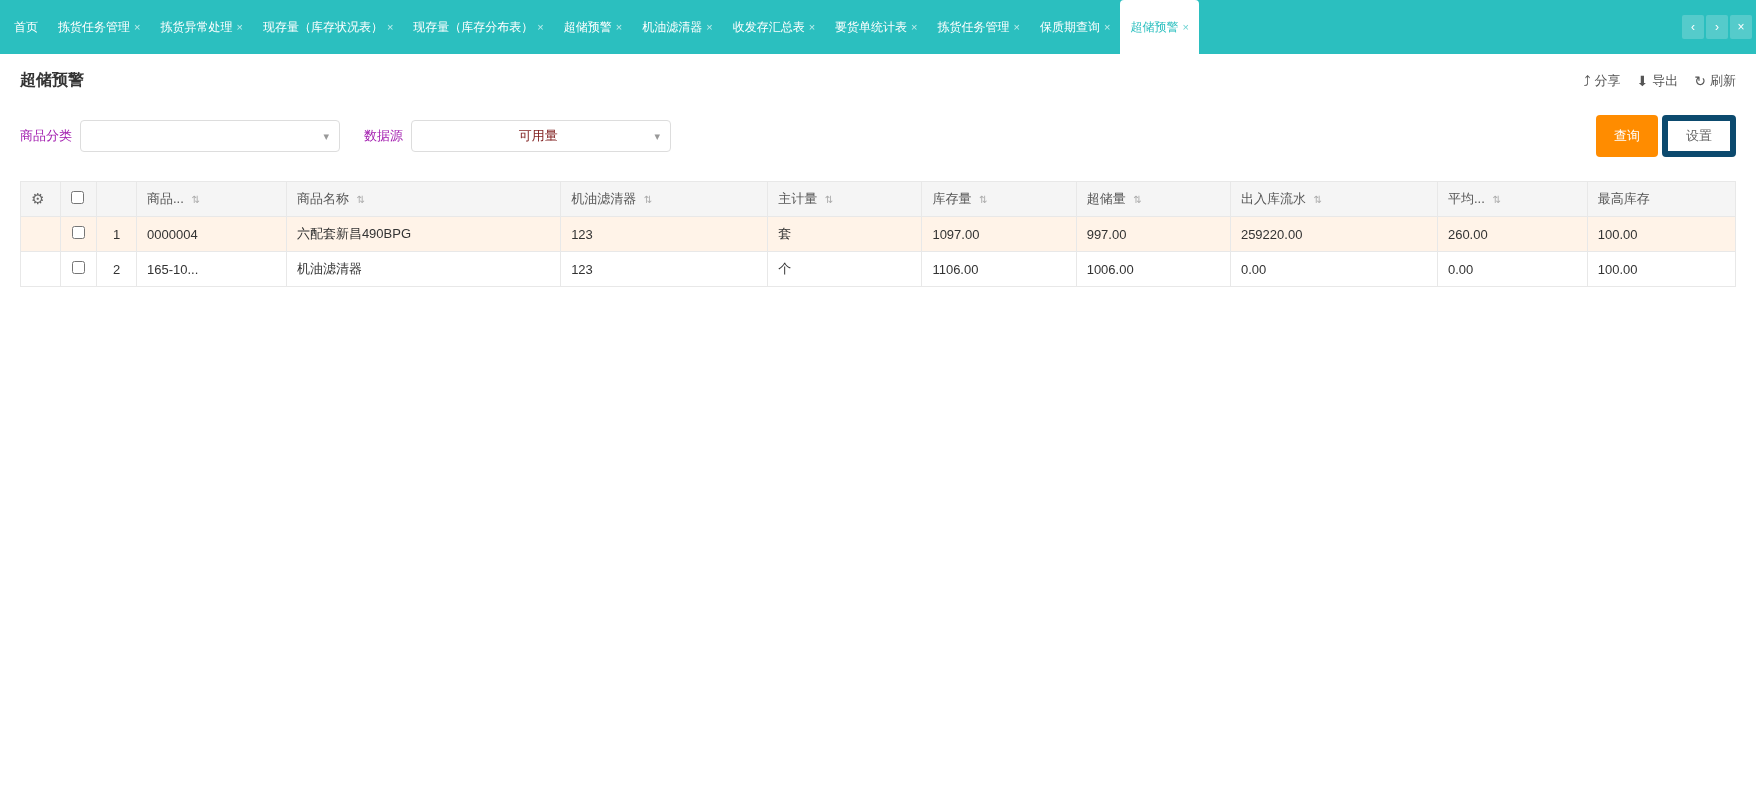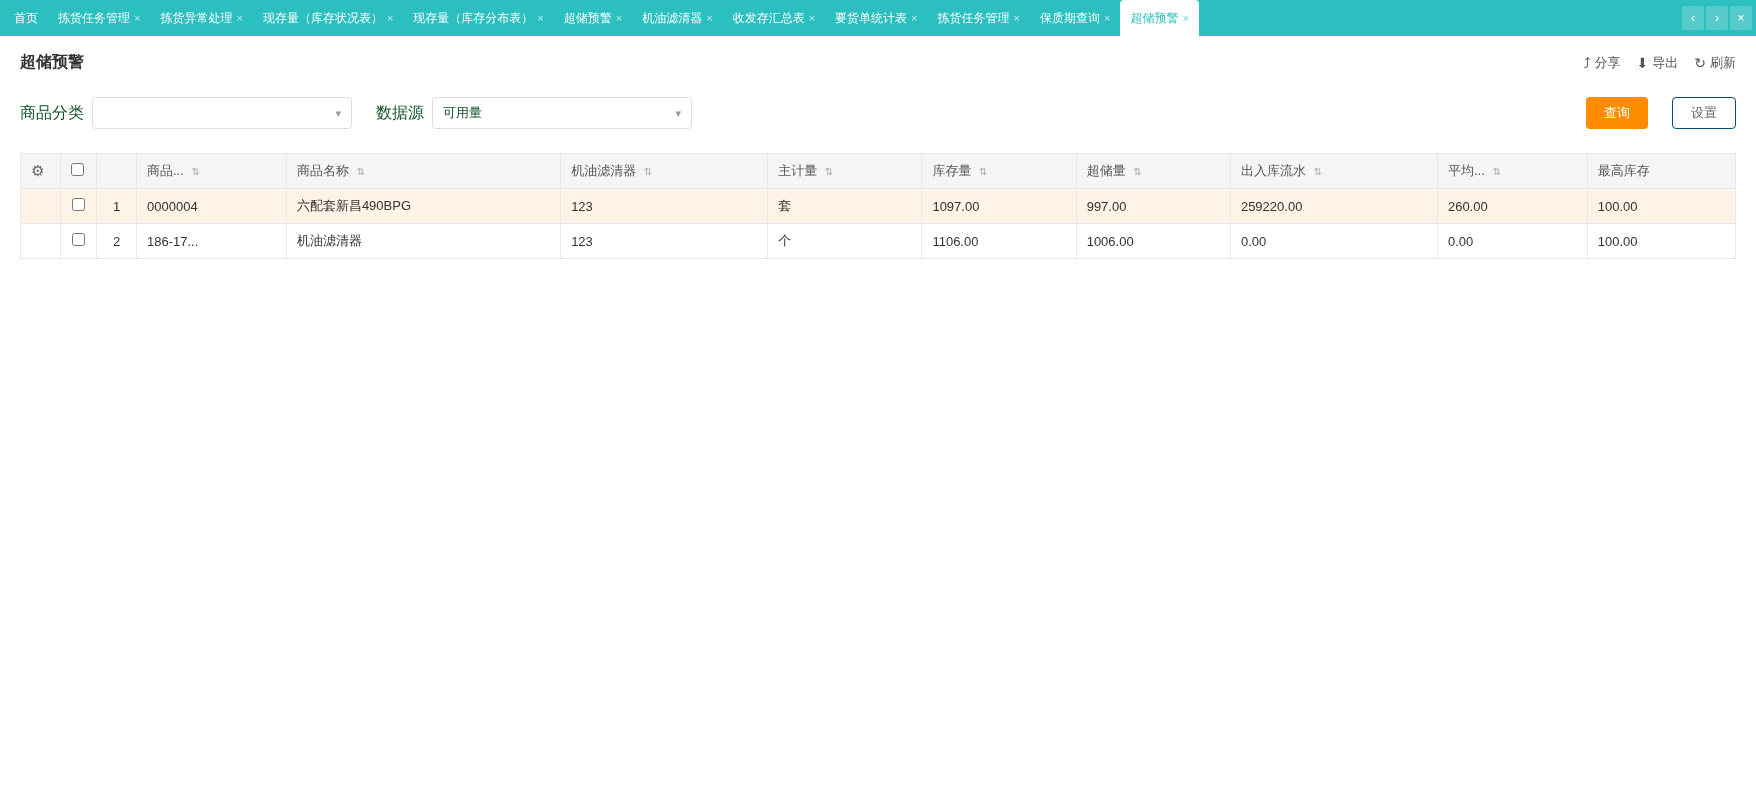--- a/index.html
+++ b/index.html
@@ -3,21 +3,21 @@
   <meta charset="utf-8">
   <style>
     * { box-sizing: border-box; margin: 0; padding: 0; }
     body { font-family: 'Microsoft YaHei', Arial, sans-serif; font-size: 13px; background: #fff; color: #333; overflow-x: hidden; }
 
     
     .top-nav {
       display: flex;
       align-items: center;
       background: #2bbfbf;
-      height: 36px;
+      height: 54px;
       padding: 0 4px;
       overflow: hidden;
       gap: 8px;
     }
     .nav-tab {
       display: flex;
       align-items: center;
       padding: 0 10px;
       height: 100%;
       color: #fff;
@@ -95,22 +95,22 @@
       gap: 24px;
       margin-bottom: 14px;
       padding: 10px 0;
     }
     .filter-group {
       display: flex;
       align-items: center;
       gap: 8px;
     }
     .filter-label {
-      color: #14532d;
-      font-size: 16px;
+      color: #a21caf;
+      font-size: 13px;
       white-space: nowrap;
     }
     .filter-select {
       width: 260px;
       height: 32px;
       border: 1px solid #ddd;
       border-radius: 4px;
       padding: 0 10px;
       font-size: 13px;
       color: #333;
@@ -120,35 +120,35 @@
       align-items: center;
       justify-content: space-between;
       position: relative;
     }
     .filter-select-text { flex: 1; color: #999; }
     .filter-select-arrow { color: #999; font-size: 11px; }
 
     .filter-right-actions {
       margin-left: auto;
       display: flex;
-      gap: 24px;
+      gap: 4px;
     }
     .btn-query {
       background: #ff8c00;
       color: #fff;
       border: none;
       padding: 6px 18px;
       border-radius: 4px;
       cursor: pointer;
       font-size: 13px;
     }
     .btn-settings {
       background: #fff;
       color: #666;
-      border: 1px solid #0c4a6e;
+      border: 6px solid #0c4a6e;
       padding: 6px 18px;
       border-radius: 4px;
       cursor: pointer;
       font-size: 13px;
     }
 
     
     .data-table {
       width: 100%;
       border-collapse: collapse;
@@ -199,21 +199,22 @@
       color: #666;
     }
 
     
     .nav-tab.home-tab {
       font-weight: normal;
     }
 
     
     .datasource-value {
-      color: #14532d;
+      color: #7f1d1d;
+      text-align: center;
     }
   </style>
 </head>
 <body>
 
 <div class="top-nav">
 
   <div id="nav-tabs-container" style="display:flex;align-items:stretch;height:100%;flex:1;overflow:hidden;">
       <div class="nav-tab home-tab">
         <span>首页</span>
@@ -370,21 +371,21 @@
           <td>1097.00</td>
           <td>997.00</td>
           <td>259220.00</td>
           <td>260.00</td>
           <td>100.00</td>
         </tr>
         <tr class="row-normal">
           <td></td>
           <td class="td-checkbox"><input type="checkbox" style=""></td>
           <td class="row-num">2</td>
-          <td>186-17...</td>
+          <td>165-10...</td>
           <td>机油滤清器</td>
           <td>123</td>
           <td>个</td>
           <td>1106.00</td>
           <td>1006.00</td>
           <td>0.00</td>
           <td>0.00</td>
           <td>100.00</td>
         </tr>
       </tbody>

